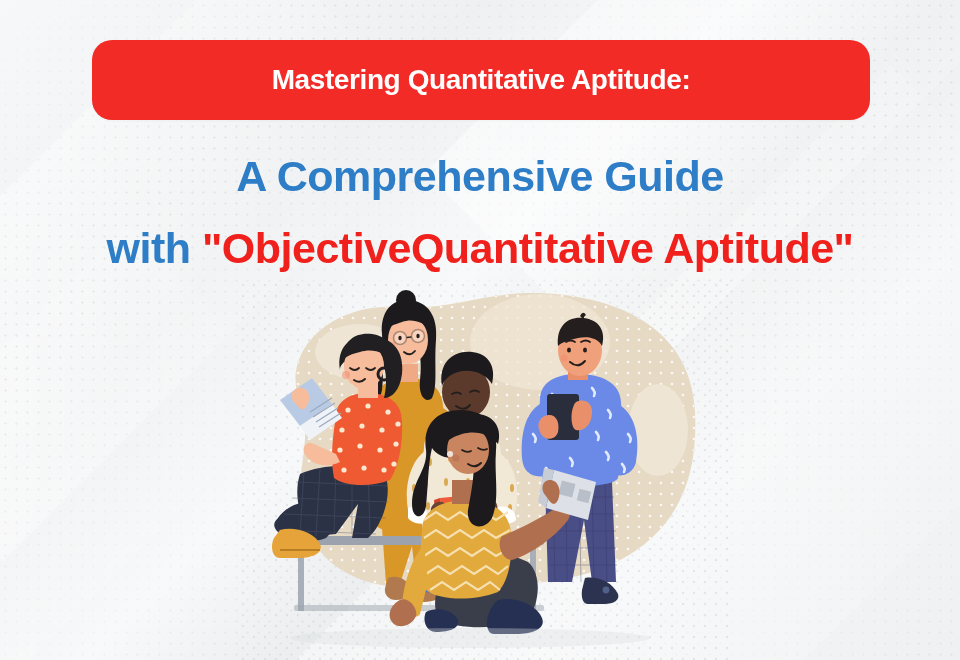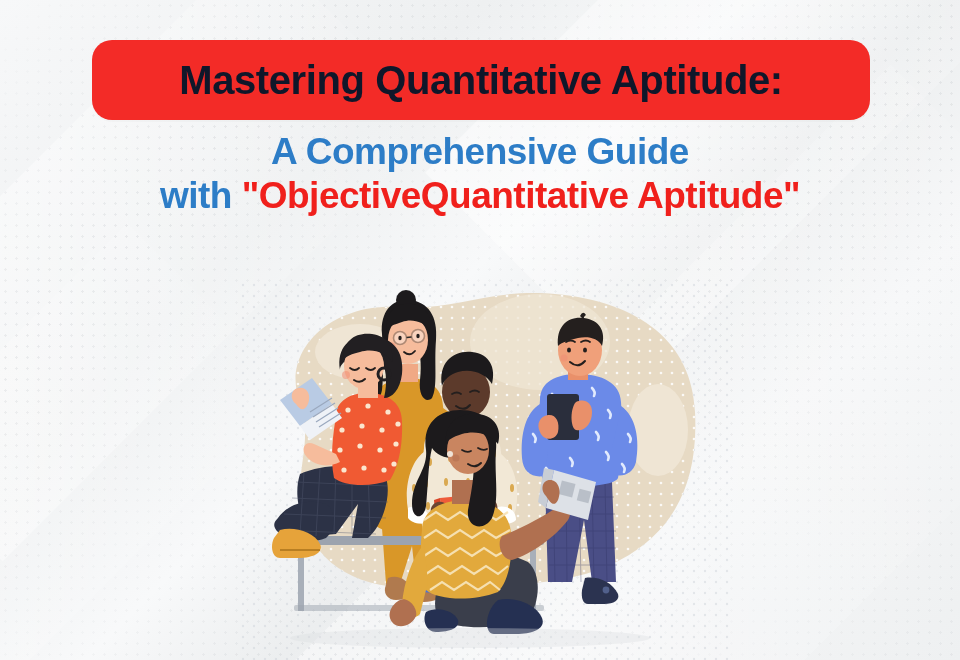--- a/index.html
+++ b/index.html
@@ -35,30 +35,30 @@
   }
 
   
   #banner {
     position:absolute; left:92px; top:40px; width:778px; height:80px;
     background:#F32B27; border-radius:20px;
     display:flex; align-items:center; justify-content:center;
     box-shadow:0 2px 0 rgba(0,0,0,.02);
   }
   #banner .txt {
-    color:#0f172a; font-size:40px; font-weight:bold; letter-spacing:-.4px;
+    color:#ffffff; font-size:28px; font-weight:bold; letter-spacing:-.4px;
     white-space:nowrap; line-height:1;
   }
 
   
   #subtitle {
     position:absolute; left:0; top:130px; width:960px;
     text-align:center; line-height:1.18;
   }
-  #subtitle .line { font-size:37px; font-weight:bold; white-space:nowrap; letter-spacing:-.5px; }
+  #subtitle .line { font-size:43px; font-weight:bold; white-space:nowrap; letter-spacing:-.5px;margin-top:21px; }
   .blue { color:#2D7DC7; }
   .red  { color:#F0201C; }
 
   
   #illustration {
     position:absolute; left:240px; top:282px; width:490px; height:378px;
   }
   #illustration svg { display:block; width:100%; height:100%; }
 </style>
 </head>

